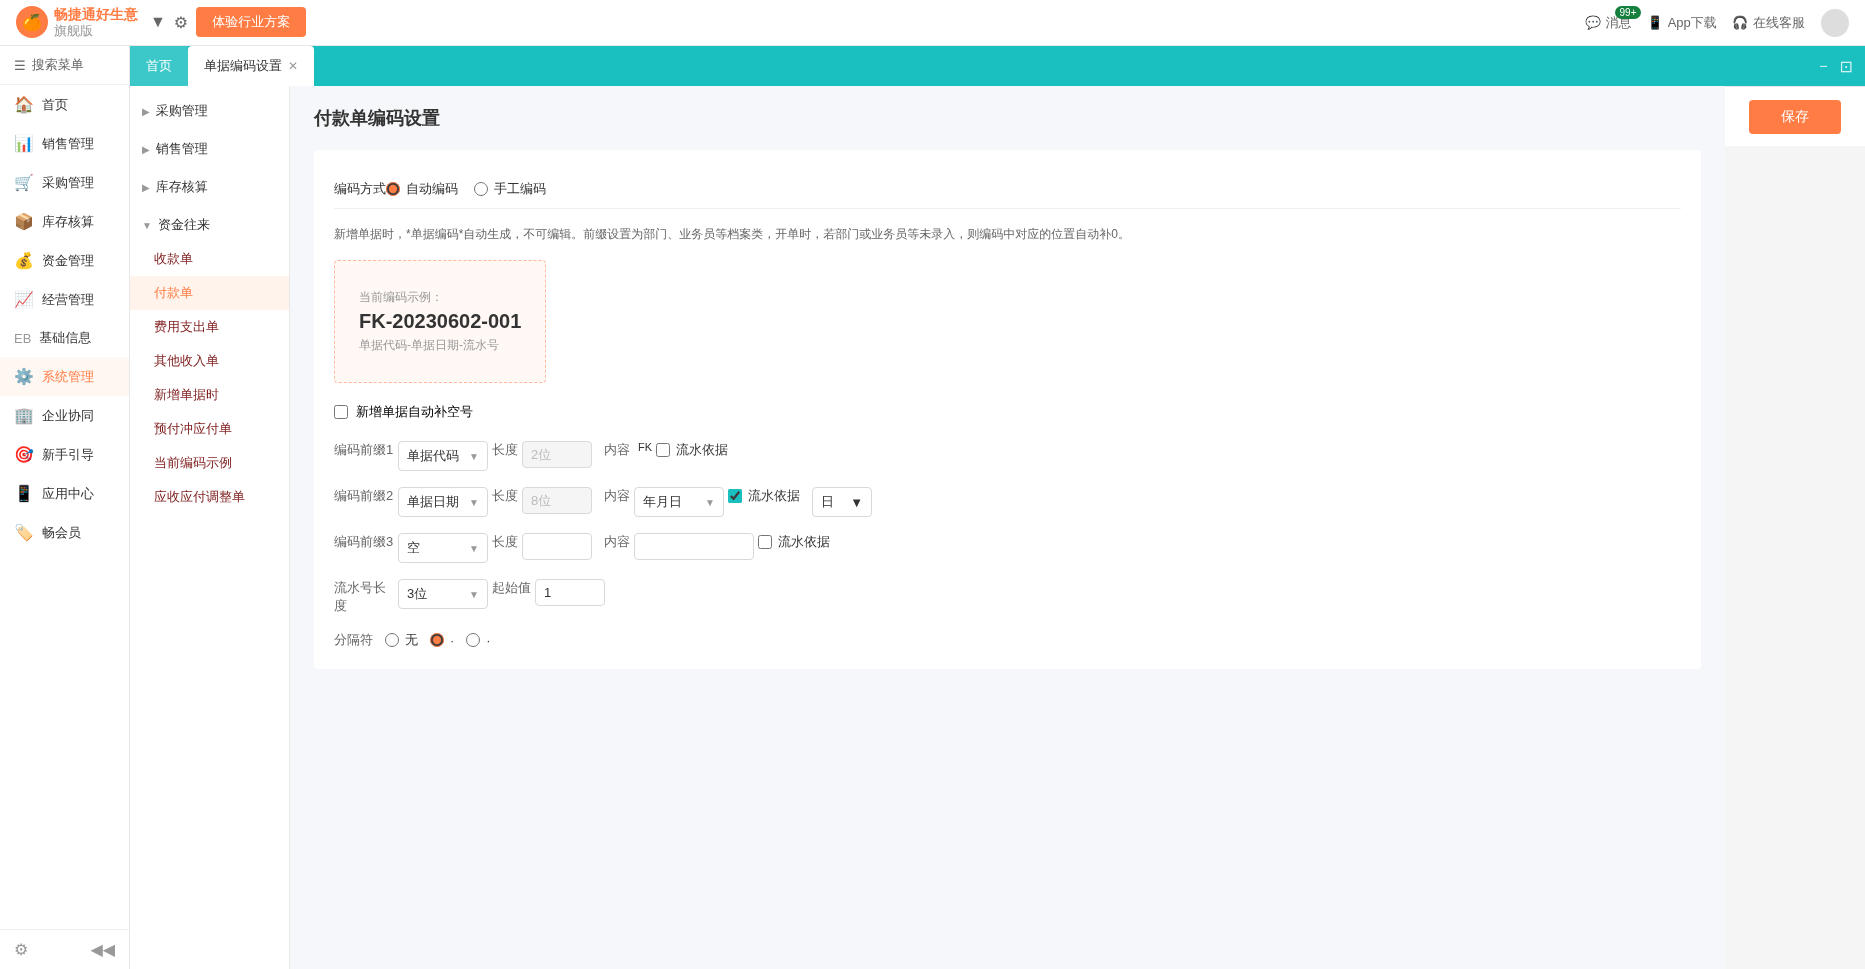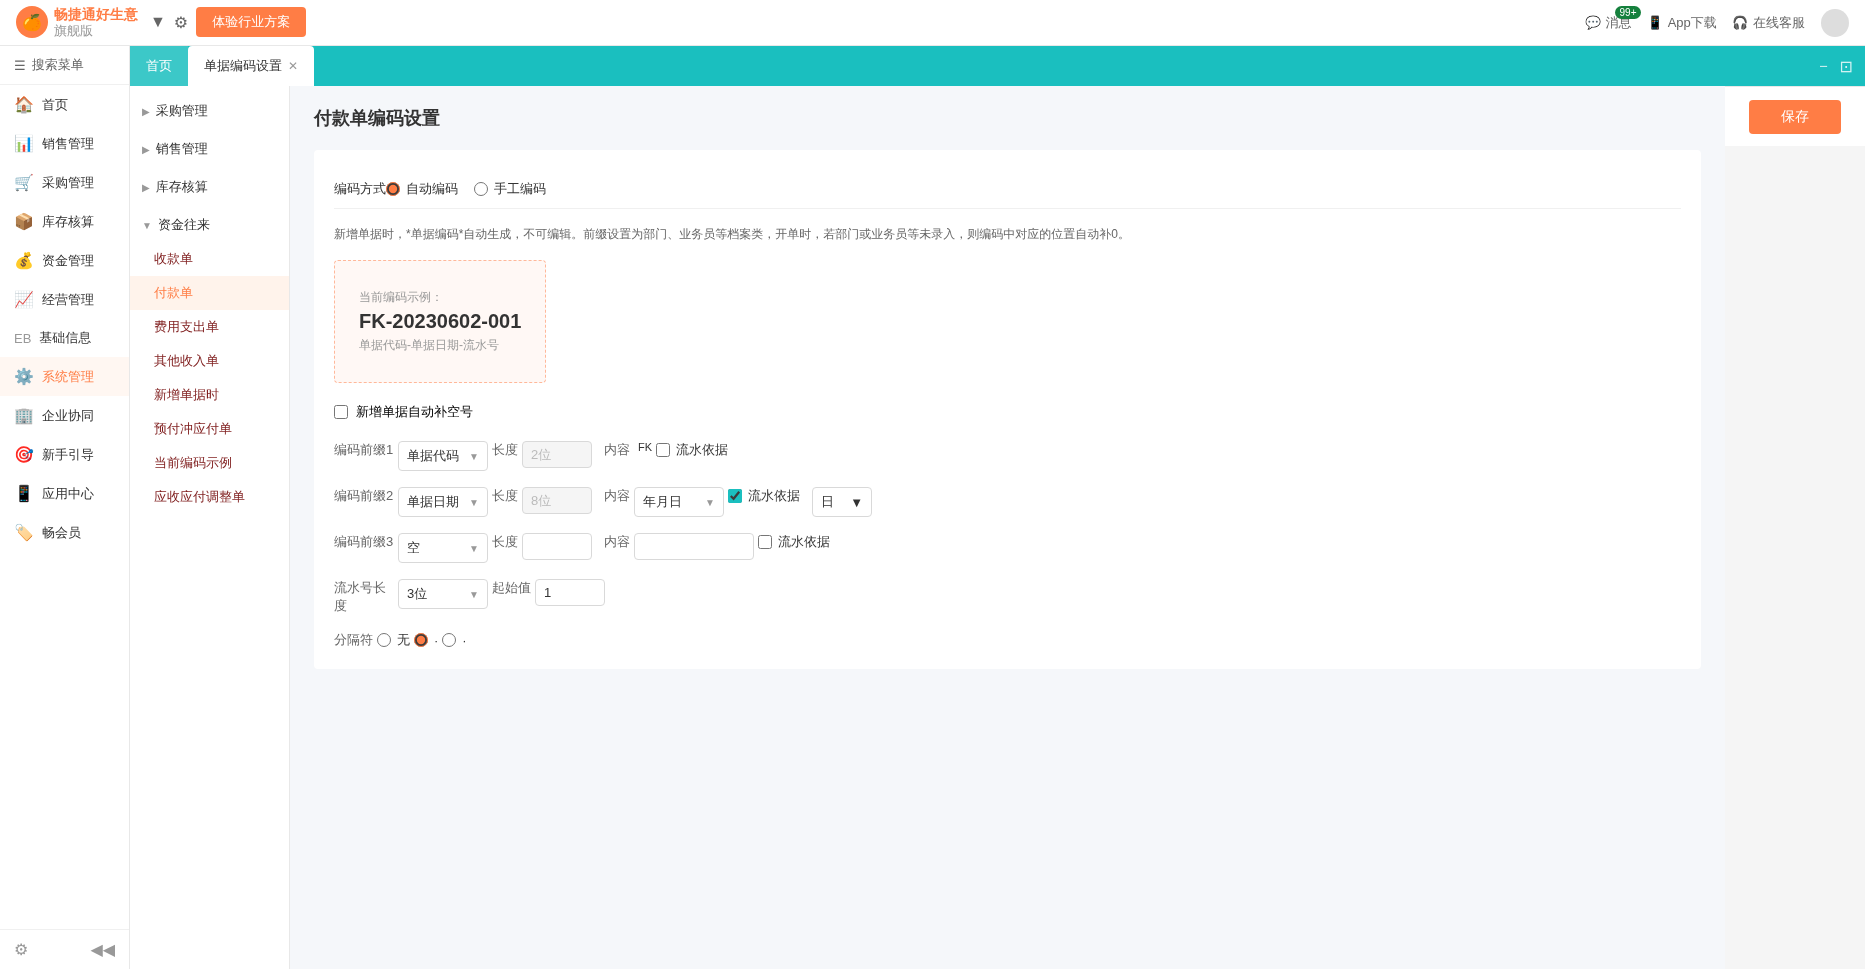--- a/index.html
+++ b/index.html
@@ -122,21 +122,21 @@
     .config-select .chevron-icon { color: #999; font-size: 10px; margin-left: 8px; }
     .config-input { border: 1px solid #d9d9d9; border-radius: 4px; padding: 5px 8px; font-size: 13px; color: #333; background: white; width: 70px; }
     .config-input-wide { border: 1px solid #d9d9d9; border-radius: 4px; padding: 5px 8px; font-size: 13px; color: #333; background: white; width: 120px; }
     .config-length-label { color: #666; font-size: 13px; }
     .config-content-label { color: #666; font-size: 13px; margin-left: 8px; }
     .config-content-value { color: #333; font-size: 11px; margin-left: 4px; }
     .checkbox-label { display: flex; align-items: center; gap: 6px; color: #333; font-size: 13px; }
     .flow-select { display: flex; align-items: center; border: 1px solid #d9d9d9; border-radius: 4px; padding: 5px 8px; background: white; cursor: pointer; min-width: 60px; justify-content: space-between; font-size: 13px; color: #333; margin-left: 8px; }
 
     
-    .separator-row { display: flex; gap: 4px; margin-top: 0; }
+    .separator-row { display: flex; gap: 12px; margin-top: 0; }
     .separator-label { color: #666; font-size: 13px; }
     .separator-radio { display: flex; align-items: center; gap: 6px; font-size: 13px; color: #333; cursor: pointer; }
 
     
     .bottom-bar { height: 60px; background: white; border-top: 1px solid #e8e8e8; display: flex; align-items: center; justify-content: flex-end; padding: 0 24px; flex-shrink: 0; }
     .save-btn { background: #ff7d45; color: white; border: none; padding: 8px 32px; border-radius: 4px; cursor: pointer; font-size: 14px; }
 
     .disabled-input { background: #f5f5f5; color: #bbb; }
     .teal-checkbox { accent-color: #1abfbf; }
   </style>

